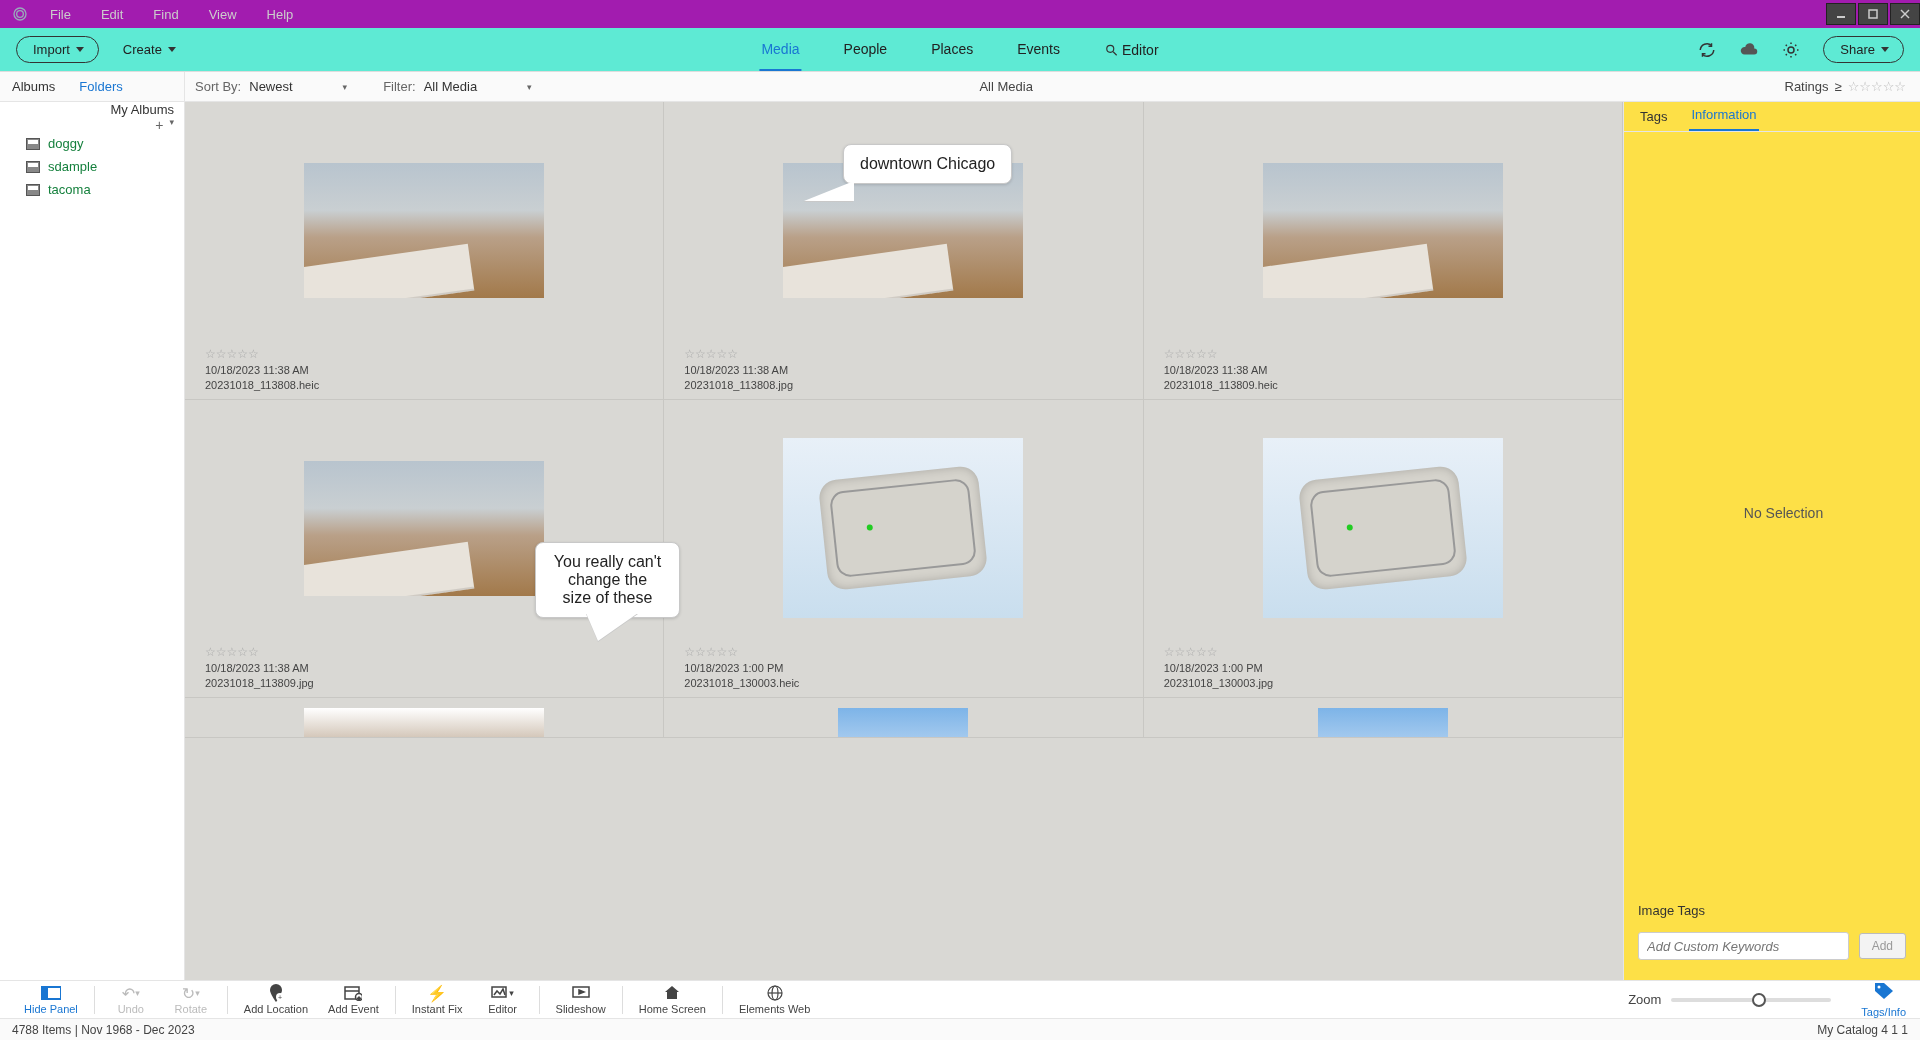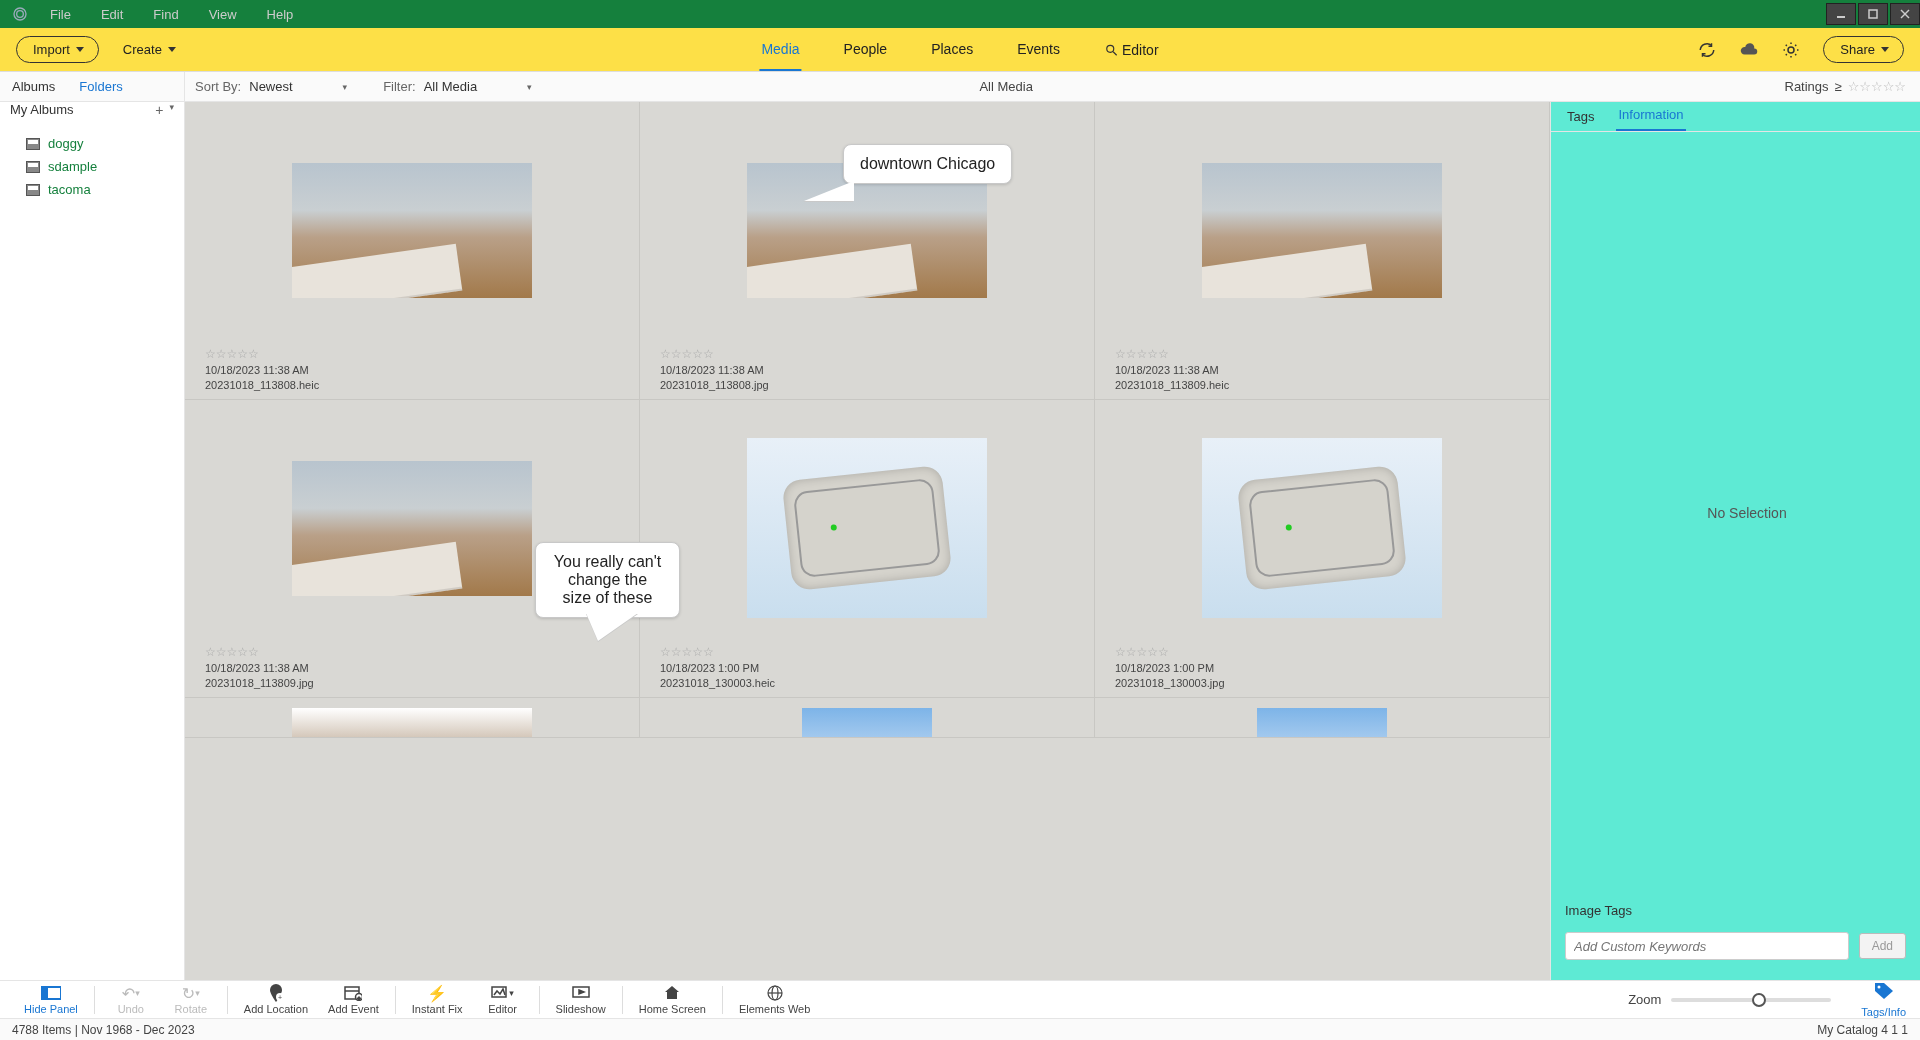--- a/index.html
+++ b/index.html
@@ -1,28 +1,28 @@
 <!DOCTYPE html>
 <html><head>
 <meta charset="utf-8">
 <style>
 * { margin: 0; padding: 0; box-sizing: border-box; font-family: -apple-system, BlinkMacSystemFont, "Segoe UI", Arial, sans-serif; }
 html, body { width: 100%; height: 100%; overflow: hidden; background: #fff; }
 
 
-.menubar { height: 28px; background: #15803d; color: #ccc; display: flex; align-items: center; font-size: 13px; }
+.menubar { height: 28px; background: #a21caf; color: #ccc; display: flex; align-items: center; font-size: 13px; }
 .menubar .logo { width: 40px; display:flex; align-items:center; justify-content:center; }
 .menubar .logo svg { width:16px; height:16px; }
 .menubar .menus { display:flex; gap: 30px; padding-left: 10px; }
 .menubar .menus span { cursor: pointer; }
 .menubar .winctrl { margin-left:auto; display:flex; }
 .menubar .winctrl div { width: 30px; height:22px; background:#444; margin-left:2px; display:flex; align-items:center; justify-content:center; border:1px solid #222; }
 
 
-.toolbar { height: 44px; border-bottom: 1px solid #ddd; display:flex; align-items:center; padding: 0 16px; background:#fde047; }
+.toolbar { height: 44px; border-bottom: 1px solid #ddd; display:flex; align-items:center; padding: 0 16px; background:#5eead4; }
 .pillbtn { border:1px solid #333; padding:5px 14px 5px 16px; border-radius: 16px; font-size:13px; display:flex; align-items:center; gap:6px; cursor:pointer; color:#222; }
 .linkbtn { font-size:13px; display:flex; align-items:center; gap:6px; cursor:pointer; color:#222; margin-left:24px; }
 .chev { width:0; height:0; border-left:4px solid transparent; border-right:4px solid transparent; border-top:5px solid #333; }
 .navtabs { position:absolute; left:50%; transform:translateX(-50%); display:flex; gap:40px; font-size:14px; color:#222; }
 .navtabs .tab { cursor:pointer; padding: 12px 2px; }
 .navtabs .tab.active { color:#1976d2; border-bottom:2px solid #1976d2; }
 .navtabs .searchtab { display:flex; align-items:center; gap:4px; }
 .toolbar .right { margin-left:auto; display:flex; align-items:center; gap:22px; }
 .iconbtn { width:20px; height:20px; display:flex; align-items:center; justify-content:center; color:#444; cursor:pointer; }
 
@@ -36,21 +36,21 @@
 .filterrow .mid .sel { display:flex; align-items:center; gap:50px; cursor:pointer; }
 .filterrow .allmedia-center { position:absolute; left:50%; transform:translateX(-10%); color:#444; }
 .filterrow .ratings { margin-left:auto; padding-right:14px; display:flex; align-items:center; gap:6px; color:#444; }
 .stars { display:flex; gap:1px; color:#bbb; font-size:13px; }
 
 
 .main { position:absolute; top:102px; bottom:60px; left:0; right:0; display:flex; }
 
 
 .sidebar { width:185px; border-right:1px solid #e5e5e5; background:#fff; display:flex; flex-direction:column; font-size:13px; }
-.sidebar .hdr { height:26px; display:flex; align-items:flex-start; padding:0 10px; color:#333; justify-content:space-between; }
+.sidebar .hdr { height:26px; display:flex; align-items:flex-end; padding:0 10px; color:#333; justify-content:space-between;flex-direction:column; }
 .sidebar .hdr .acts { display:flex; gap:6px; color:#666; font-size:14px; }
 .sidebar ul { list-style:none; padding:4px 0; }
 .sidebar li { padding:4px 10px 4px 26px; display:flex; align-items:center; gap:8px; color:#15803d; cursor:pointer; }
 .albumicon { width:14px; height:12px; background:#888; border:1px solid #555; position:relative; }
 .albumicon::before{ content:""; position:absolute; left:1px; top:1px; right:1px; height:4px; background:#fff; }
 
 
 .gridwrap { flex:1; overflow-y:auto; background:#d9d8d4; position:relative; }
 .grid { display:grid; grid-template-columns: repeat(3, 1fr); }
 .cell { border-right:1px solid #c8c7c3; border-bottom:1px solid #c8c7c3; padding:0 0 6px 0; background:#d9d8d4; min-height:298px; display:flex; flex-direction:column; }
@@ -72,21 +72,21 @@
 
 
 .callout { position:absolute; background:#fff; border:1px solid #c8c8c8; border-radius:8px; padding:10px 16px; font-size:16px; color:#222; text-align:center; box-shadow:0 1px 3px rgba(0,0,0,.15); z-index:50; }
 .callout.one { left:658px; top:42px; }
 .callout.two { left:350px; top:440px; width:145px; }
 .callout .tail { position:absolute; width:0; height:0; }
 .callout.one .tail { left:-40px; bottom:-18px; border-top:20px solid transparent; border-bottom:0 solid transparent; border-right:50px solid #fff; filter: drop-shadow(-1px 1px 0 #c8c8c8); }
 .callout.two .tail { left:50px; bottom:-24px; border-left:12px solid transparent; border-right:40px solid transparent; border-top:28px solid #fff; filter: drop-shadow(0 1px 0 #c8c8c8); }
 
 
-.rightpanel { width:370px; border-left:1px solid #e5e5e5; background:#5eead4; display:flex; flex-direction:column; }
+.rightpanel { width:297px; border-left:1px solid #e5e5e5; background:#fde047; display:flex; flex-direction:column; }
 .rightpanel .tabs { height:30px; display:flex; align-items:flex-end; gap:20px; padding:0 14px; border-bottom:1px solid #e5e5e5; font-size:13px; }
 .rightpanel .tabs .t { padding:6px 2px 7px; cursor:pointer; color:#333; }
 .rightpanel .tabs .t.active { color:#1976d2; border-bottom:2px solid #1976d2; }
 .rightpanel .body { flex:1; display:flex; align-items:center; justify-content:center; color:#555; font-size:14px;margin-left:23px; }
 .rightpanel .foot { padding:10px 14px 20px; border-top: none; }
 .rightpanel .foot .lab { font-size:13px; color:#333; margin-bottom:14px; }
 .rightpanel .foot .row { display:flex; gap:10px; align-items:center; }
 .rightpanel .foot input { flex:1; height:28px; border:1px solid #ccc; border-radius:3px; padding:0 8px; font-style:italic; color:#777; font-size:13px; }
 .rightpanel .foot button { height:26px; padding:0 12px; border:1px solid #bbb; background:#f3f3f3; color:#999; border-radius:3px; font-size:12px; }
 

